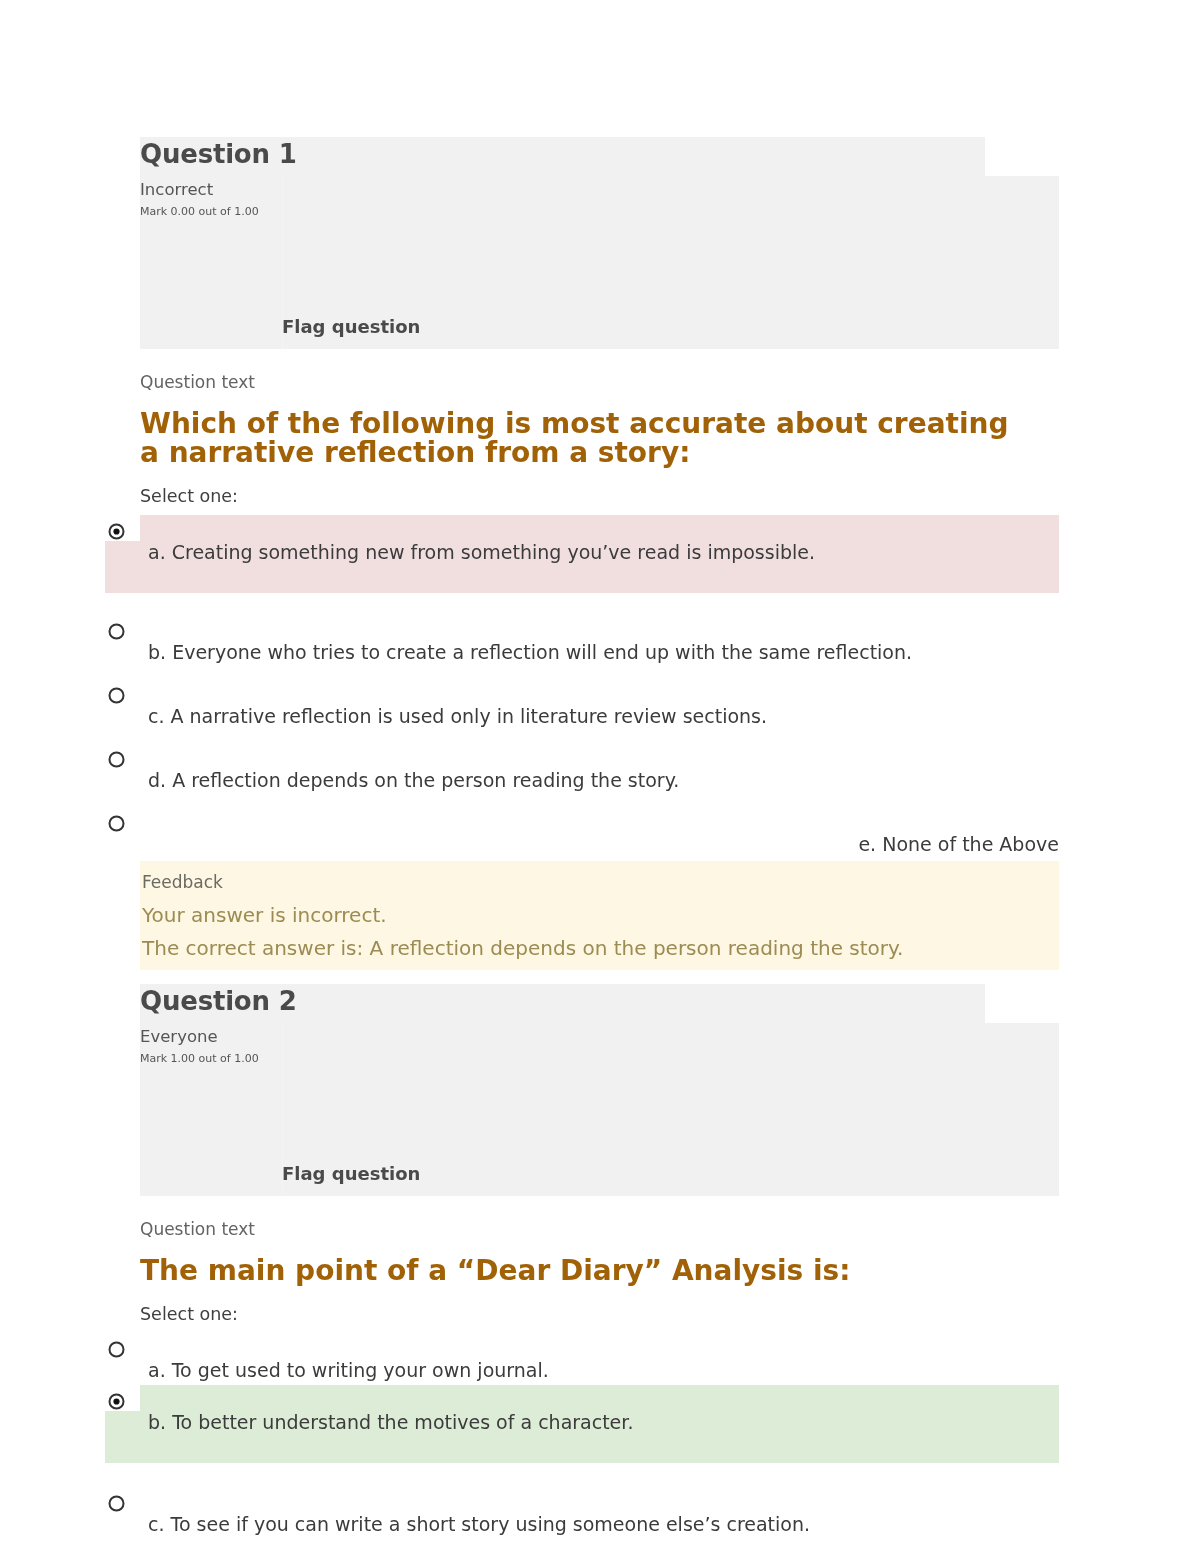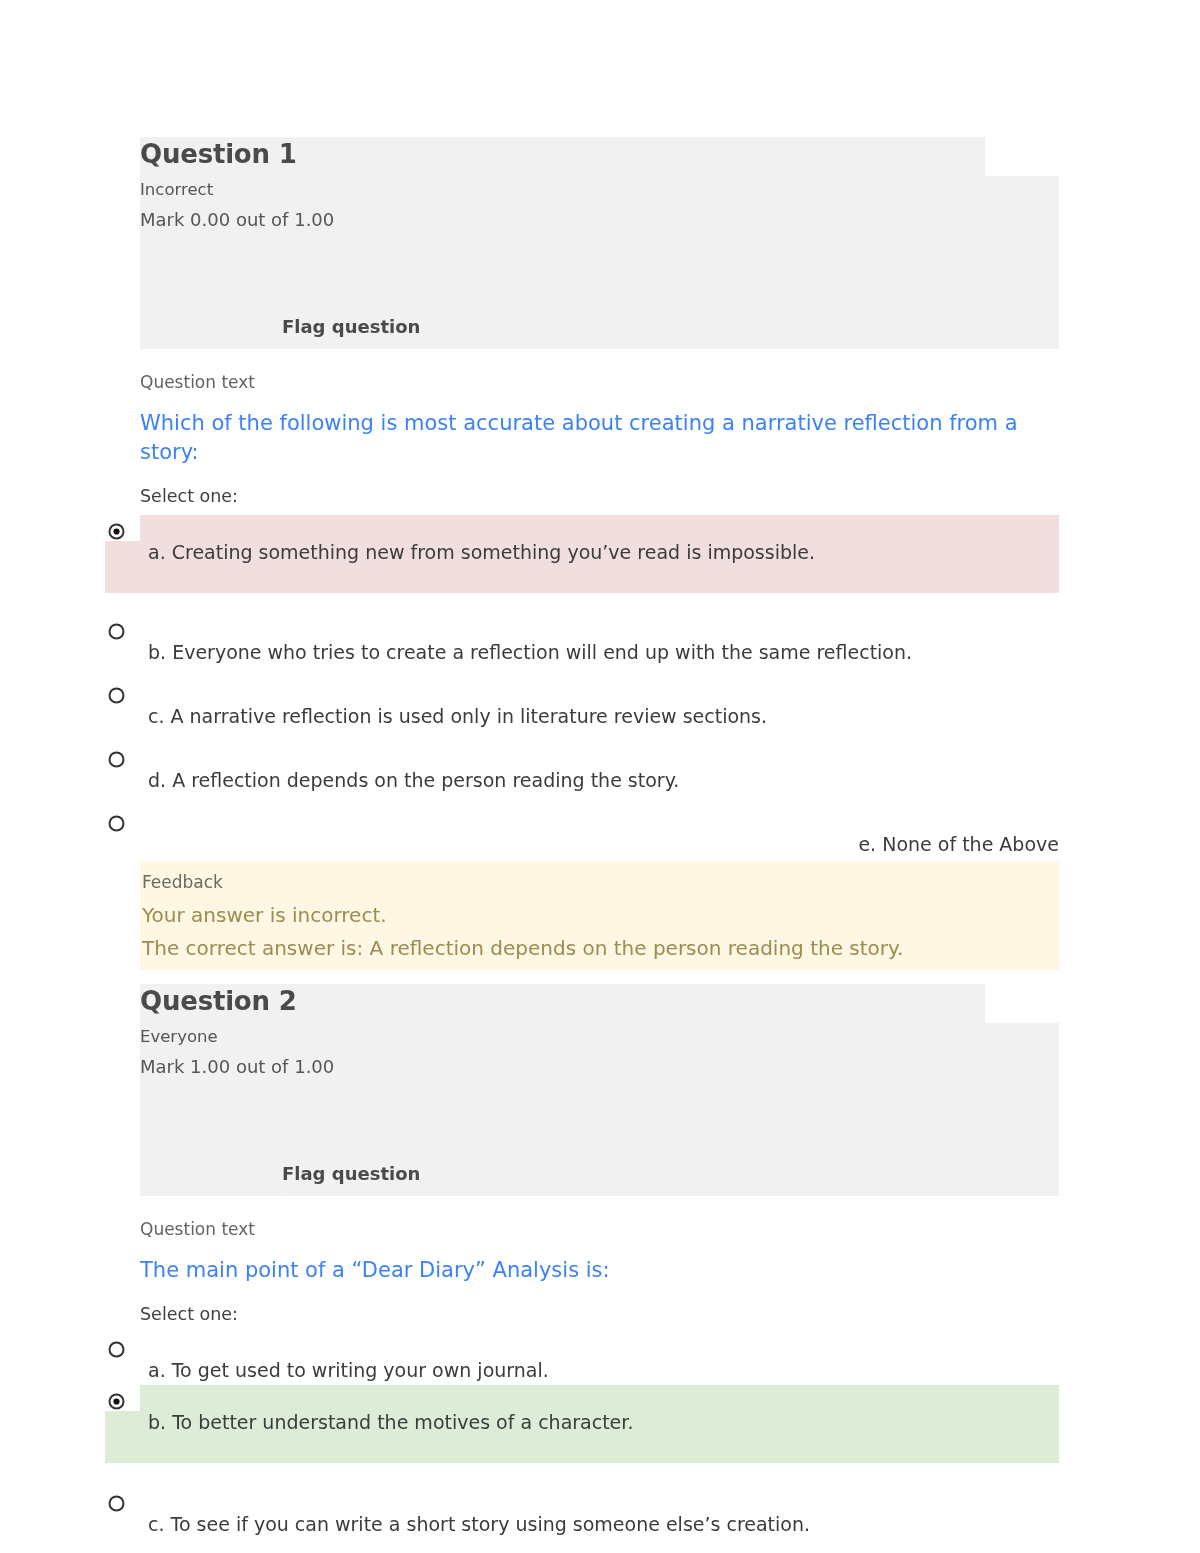--- a/index.html
+++ b/index.html
@@ -73,25 +73,24 @@
     top: 3px;
     font-size: 16.5px;
     color: #555555;
     line-height: 22px;
     white-space: nowrap;
   }
   .q-mark {
     position: absolute;
     left: 0px;
     top: 25px;
-    font-size: 18px;
+    font-size: 11px;
     color: #555555;
     line-height: 22px;
     white-space: nowrap;
-    margin-top: 8px;
   }
   .flag-question {
     position: absolute;
     left: 142px;
     top: 140px;
     font-size: 18px;
     font-weight: bold;
     color: #4a4a4a;
     white-space: nowrap;
   }
@@ -102,25 +101,26 @@
     margin-left: 140px;
     width: 919px;
   }
   .label-questiontext {
     font-size: 17px;
     color: #636363;
     padding-top: 22px;
     line-height: 22px;
   }
   .q-text {
-    font-size: 21px;
-    color: #3b82f6;
+    font-size: 28px;
+    color: #a16207;
     line-height: 29px;
     padding-top: 16px;
     max-width: 880px;
+    font-weight: bold;
   }
   .label-selectone {
     font-size: 17.5px;
     color: #3f3f3f;
     padding-top: 18px;
     line-height: 22px;
   }
 
   
   .answers {

